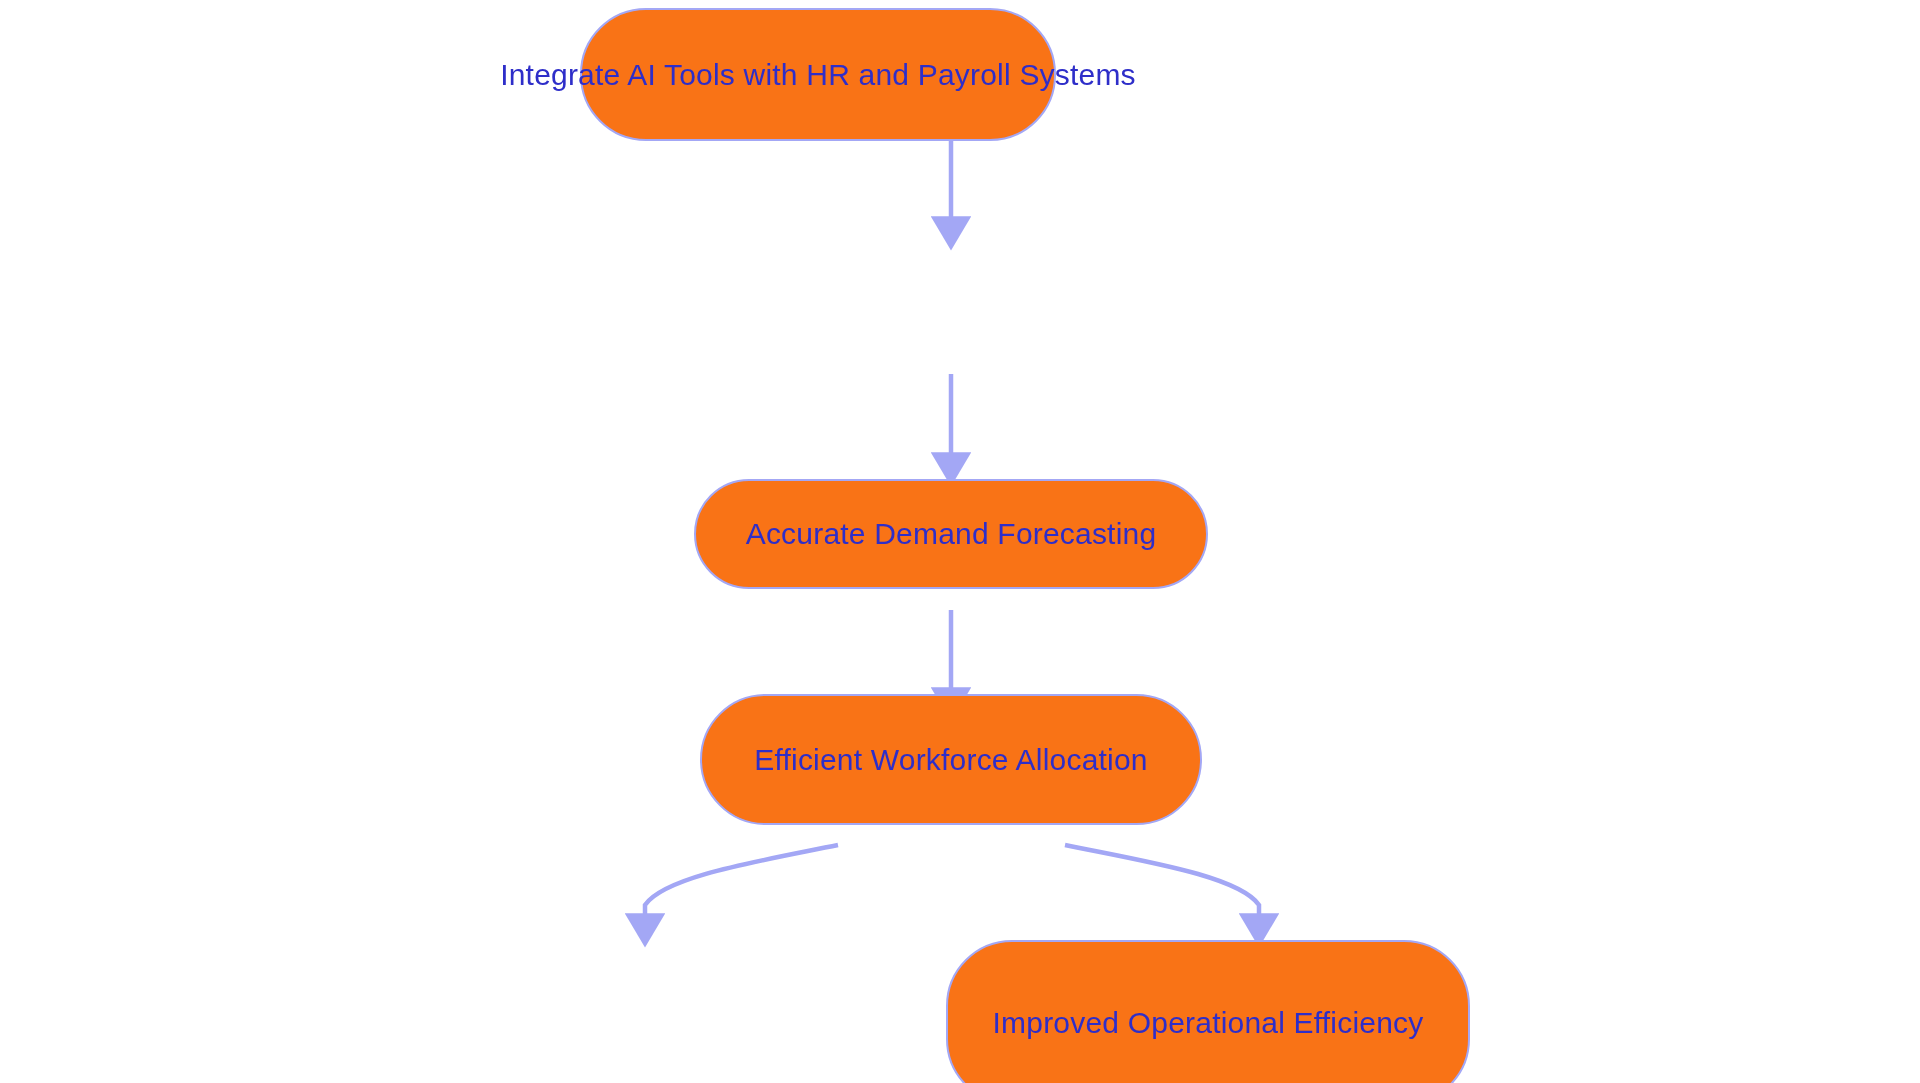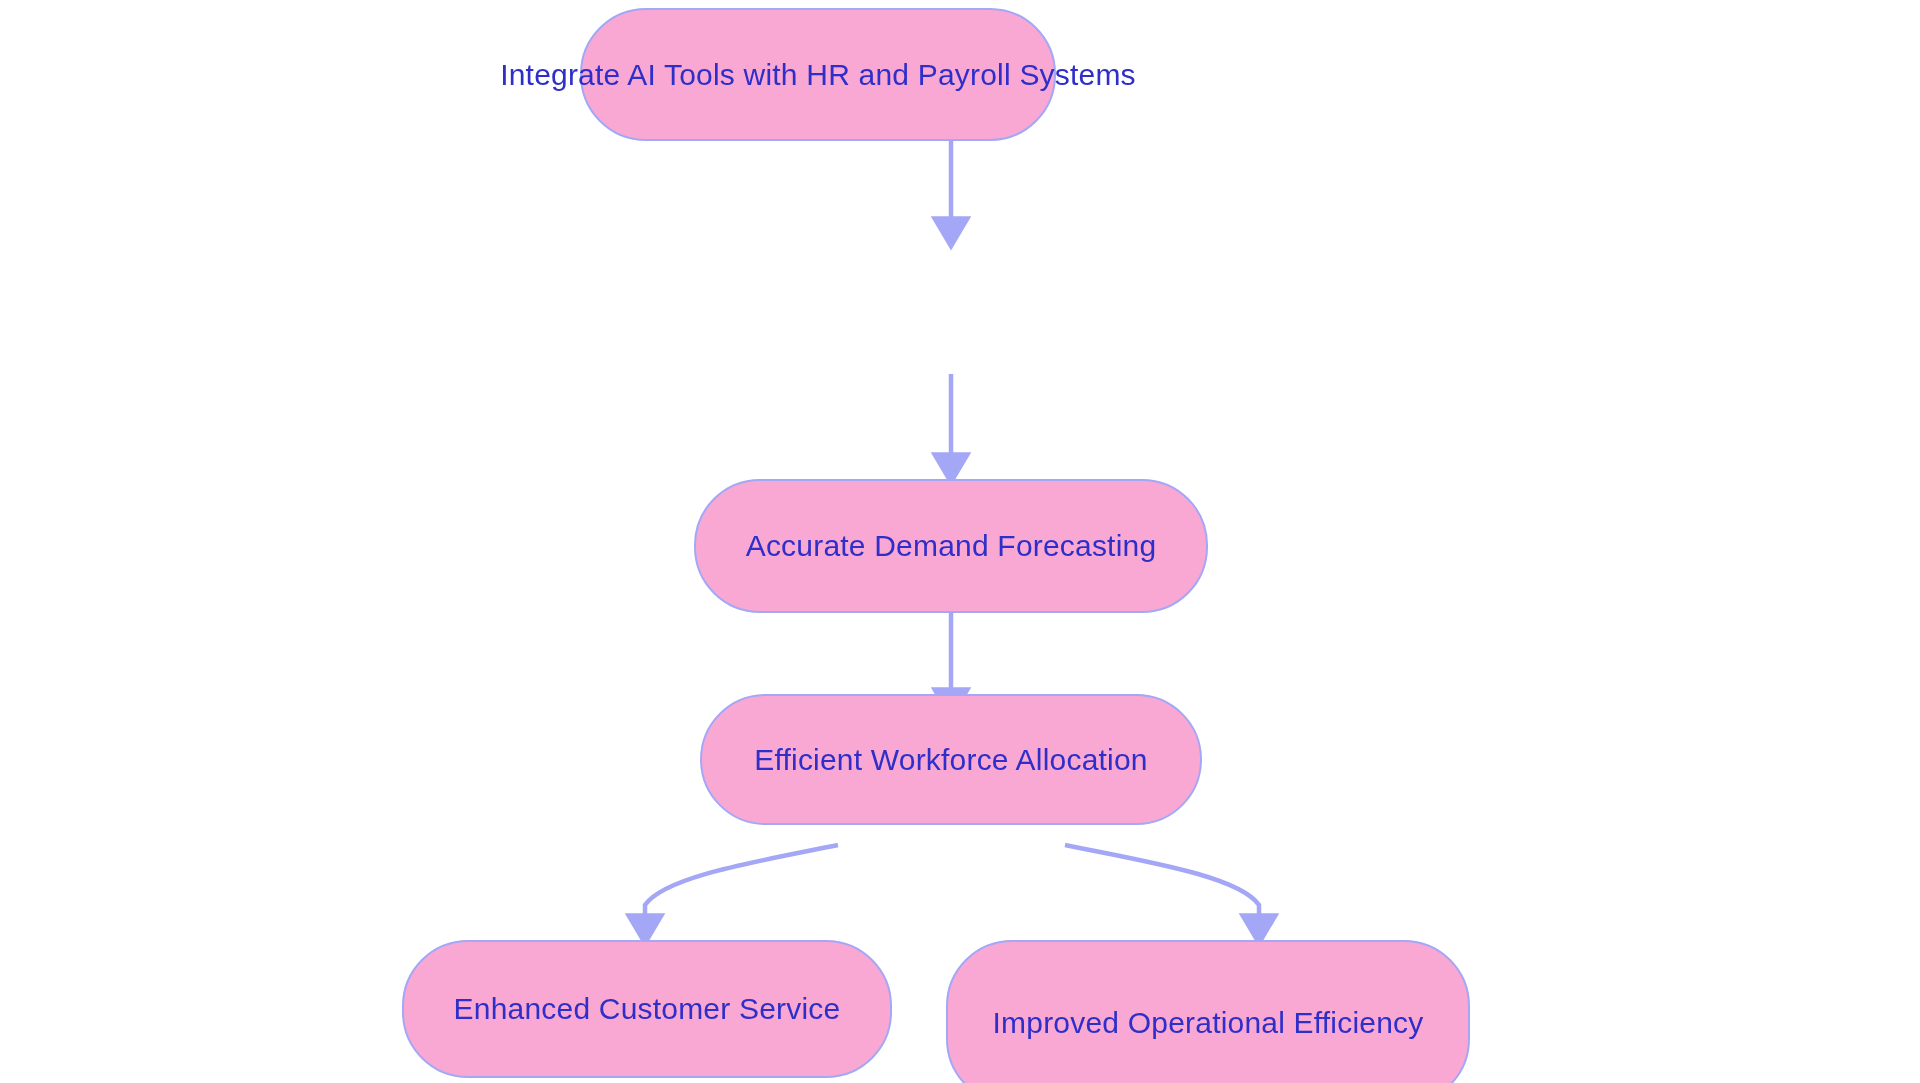--- a/index.html
+++ b/index.html
@@ -24,41 +24,41 @@
     position: absolute;
     left: 0;
     top: 0;
     width: 1920px;
     height: 1083px;
     pointer-events: none;
   }
   .node {
     position: absolute;
     box-sizing: border-box;
-    background: #f9a8d4;
+    background: #f97316;
     border: 2px solid #a3a7f5;
     border-radius: 66px;
     display: flex;
     align-items: center;
     justify-content: center;
     text-align: center;
   }
   .node-label {
     color: #2e2ec9;
     font-size: 30px;
     font-weight: 400;
     letter-spacing: 0.2px;
     line-height: 1.2;
     white-space: nowrap;
     padding: 0 26px;
   }
   
   #node-1 { left: 580px;  top: 8px;   width: 476px; height: 133px; }
   #node-2 { left: 573px;  top: 243px; width: 490px; height: 131px; }
-  #node-3 { left: 694px;  top: 479px; width: 514px; height: 134px; text-align: right; }
+  #node-3 { left: 694px;  top: 479px; width: 514px; height: 110px; text-align: right; }
   #node-4 { left: 700px;  top: 694px; width: 502px; height: 131px; }
   #node-5 { left: 402px;  top: 940px; width: 490px; height: 138px; }
   #node-6 { left: 946px;  top: 940px; width: 524px; height: 165px; }
 </style>
 </head>
 <body>
 
 <div id="canvas">
 
   <svg id="edge-layer" viewBox="0 0 1920 1083" width="1920" height="1083" xmlns="http://www.w3.org/2000/svg">
@@ -95,21 +95,18 @@
 
 
   <div class="node" id="node-3">
     <span class="node-label">Accurate Demand Forecasting</span>
   </div>
 
   <div class="node" id="node-4">
     <span class="node-label">Efficient Workforce Allocation</span>
   </div>
 
-  <div class="node" id="node-5">
-    <span class="node-label">Enhanced Customer Service</span>
-  </div>
 
   <div class="node" id="node-6">
     <span class="node-label">Improved Operational Efficiency</span>
   </div>
 
 </div>
 
 </body></html>

